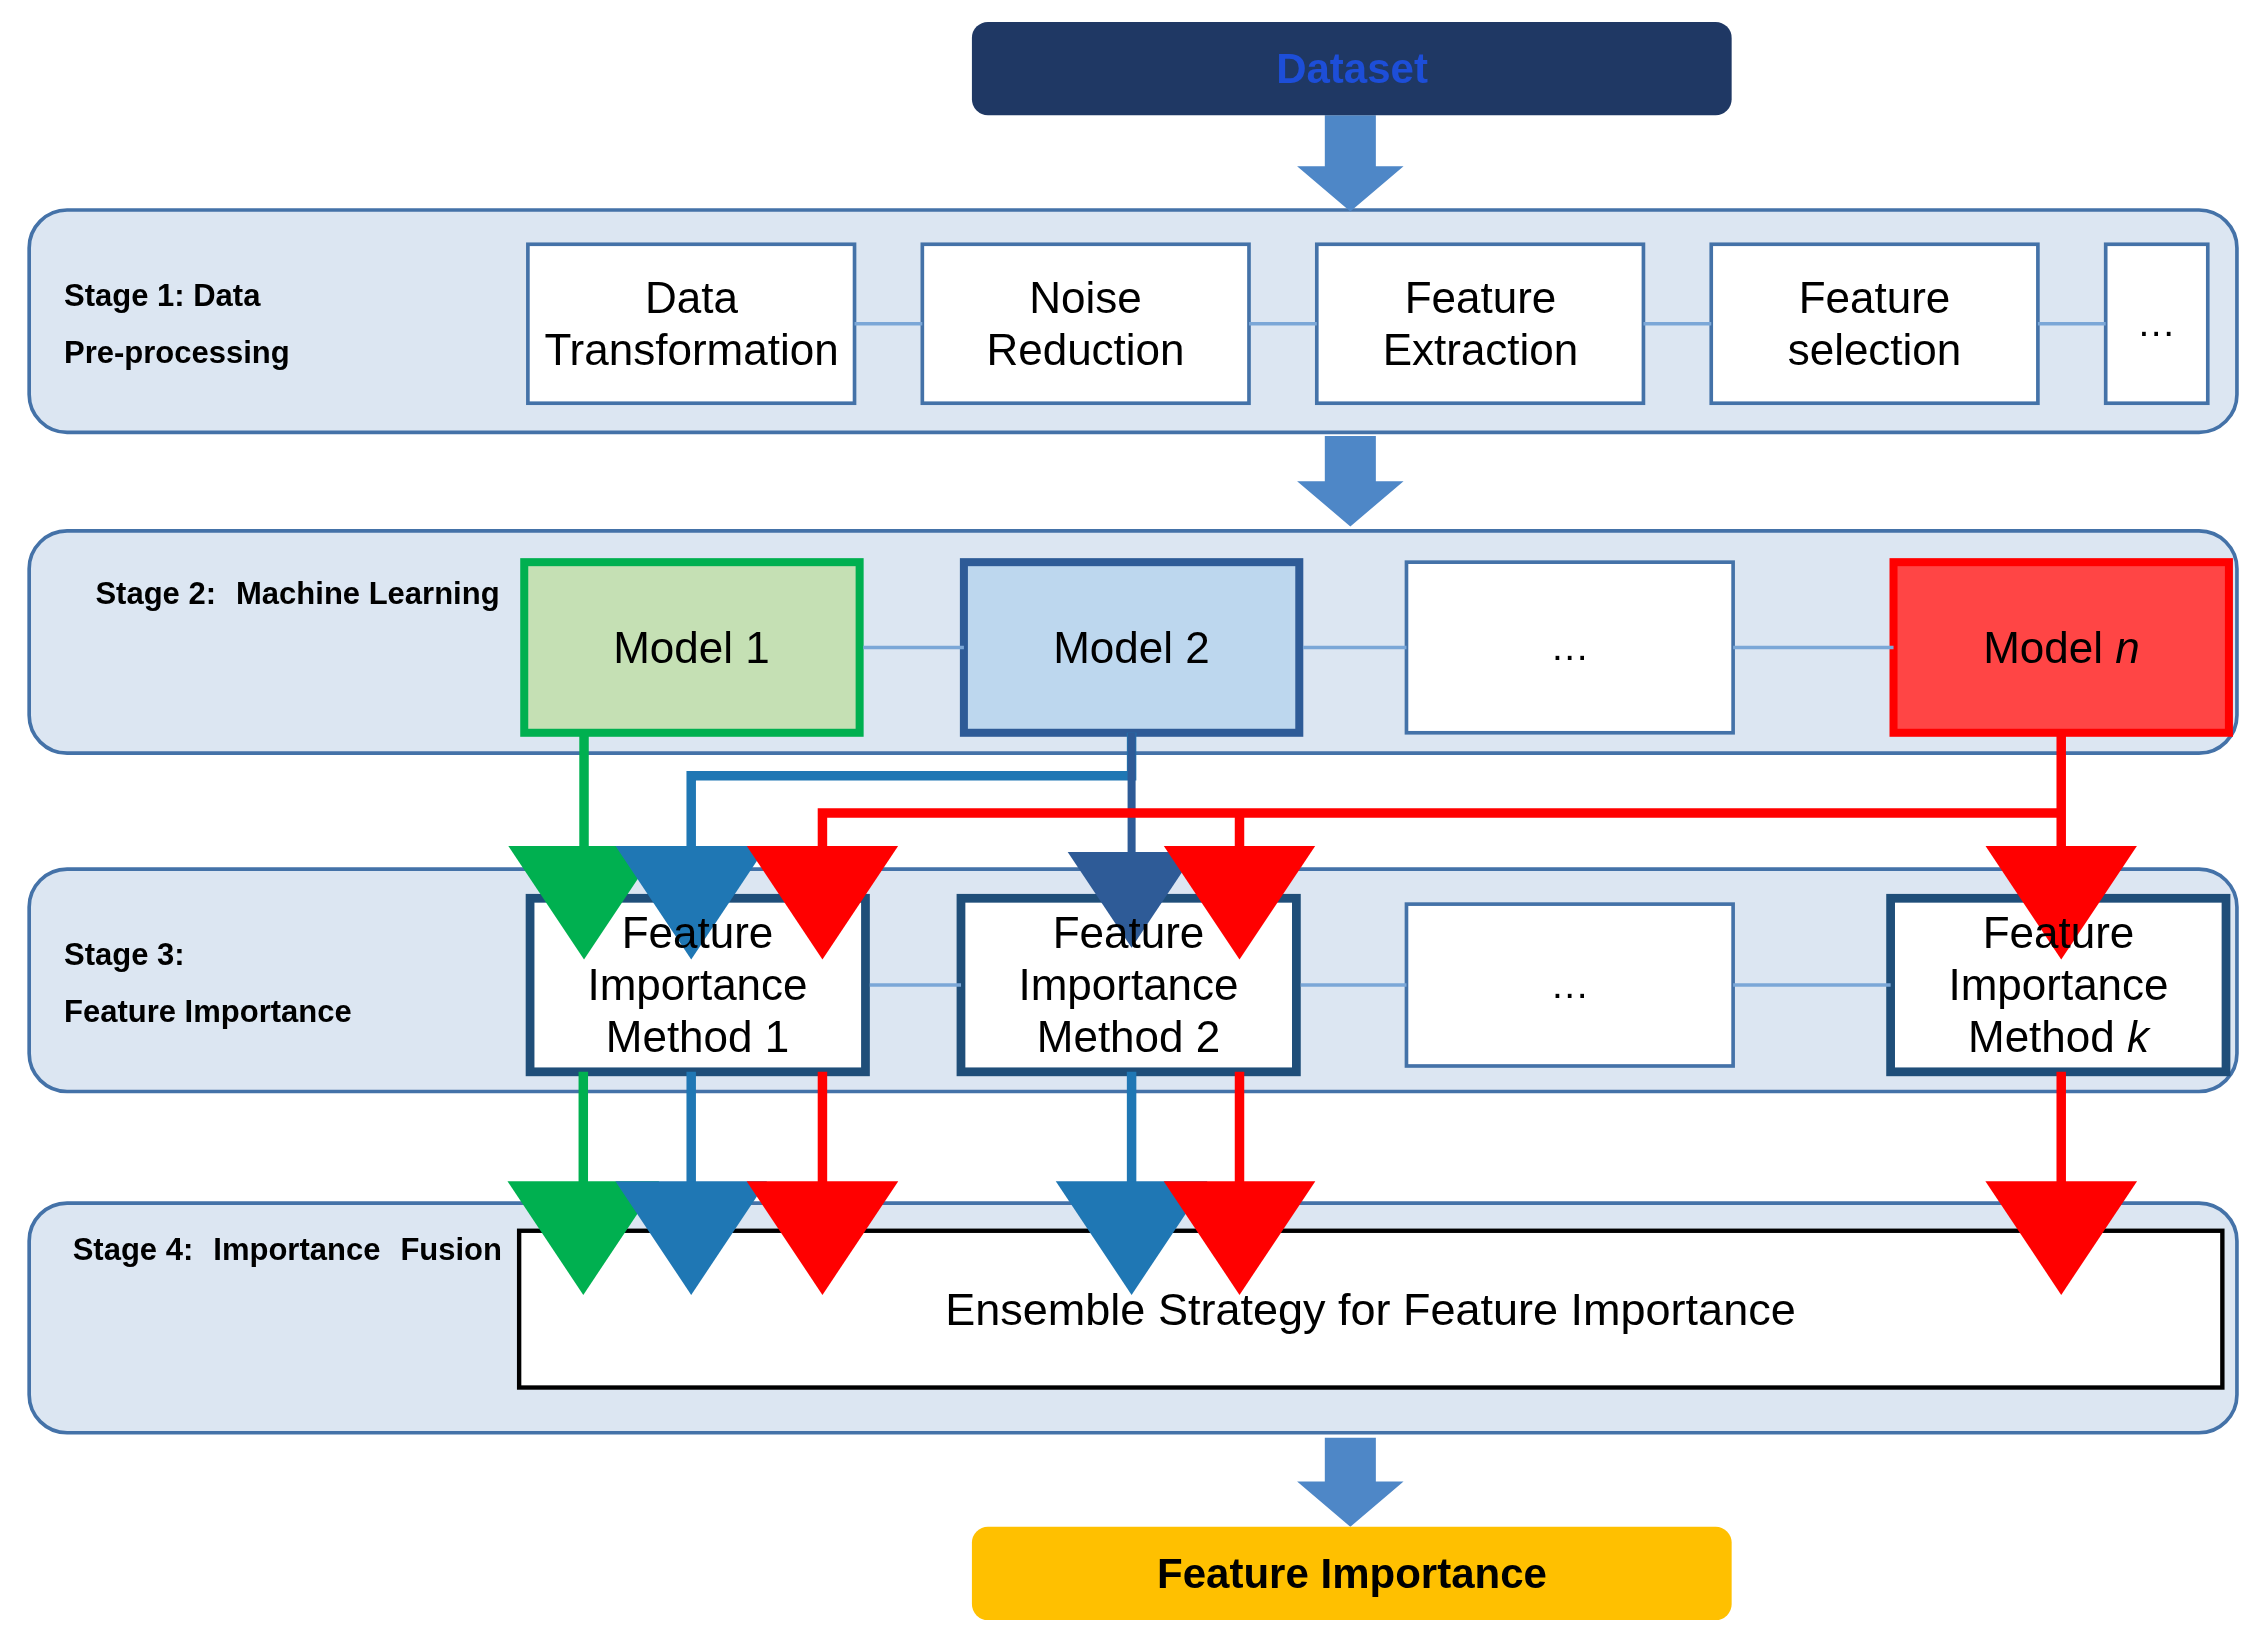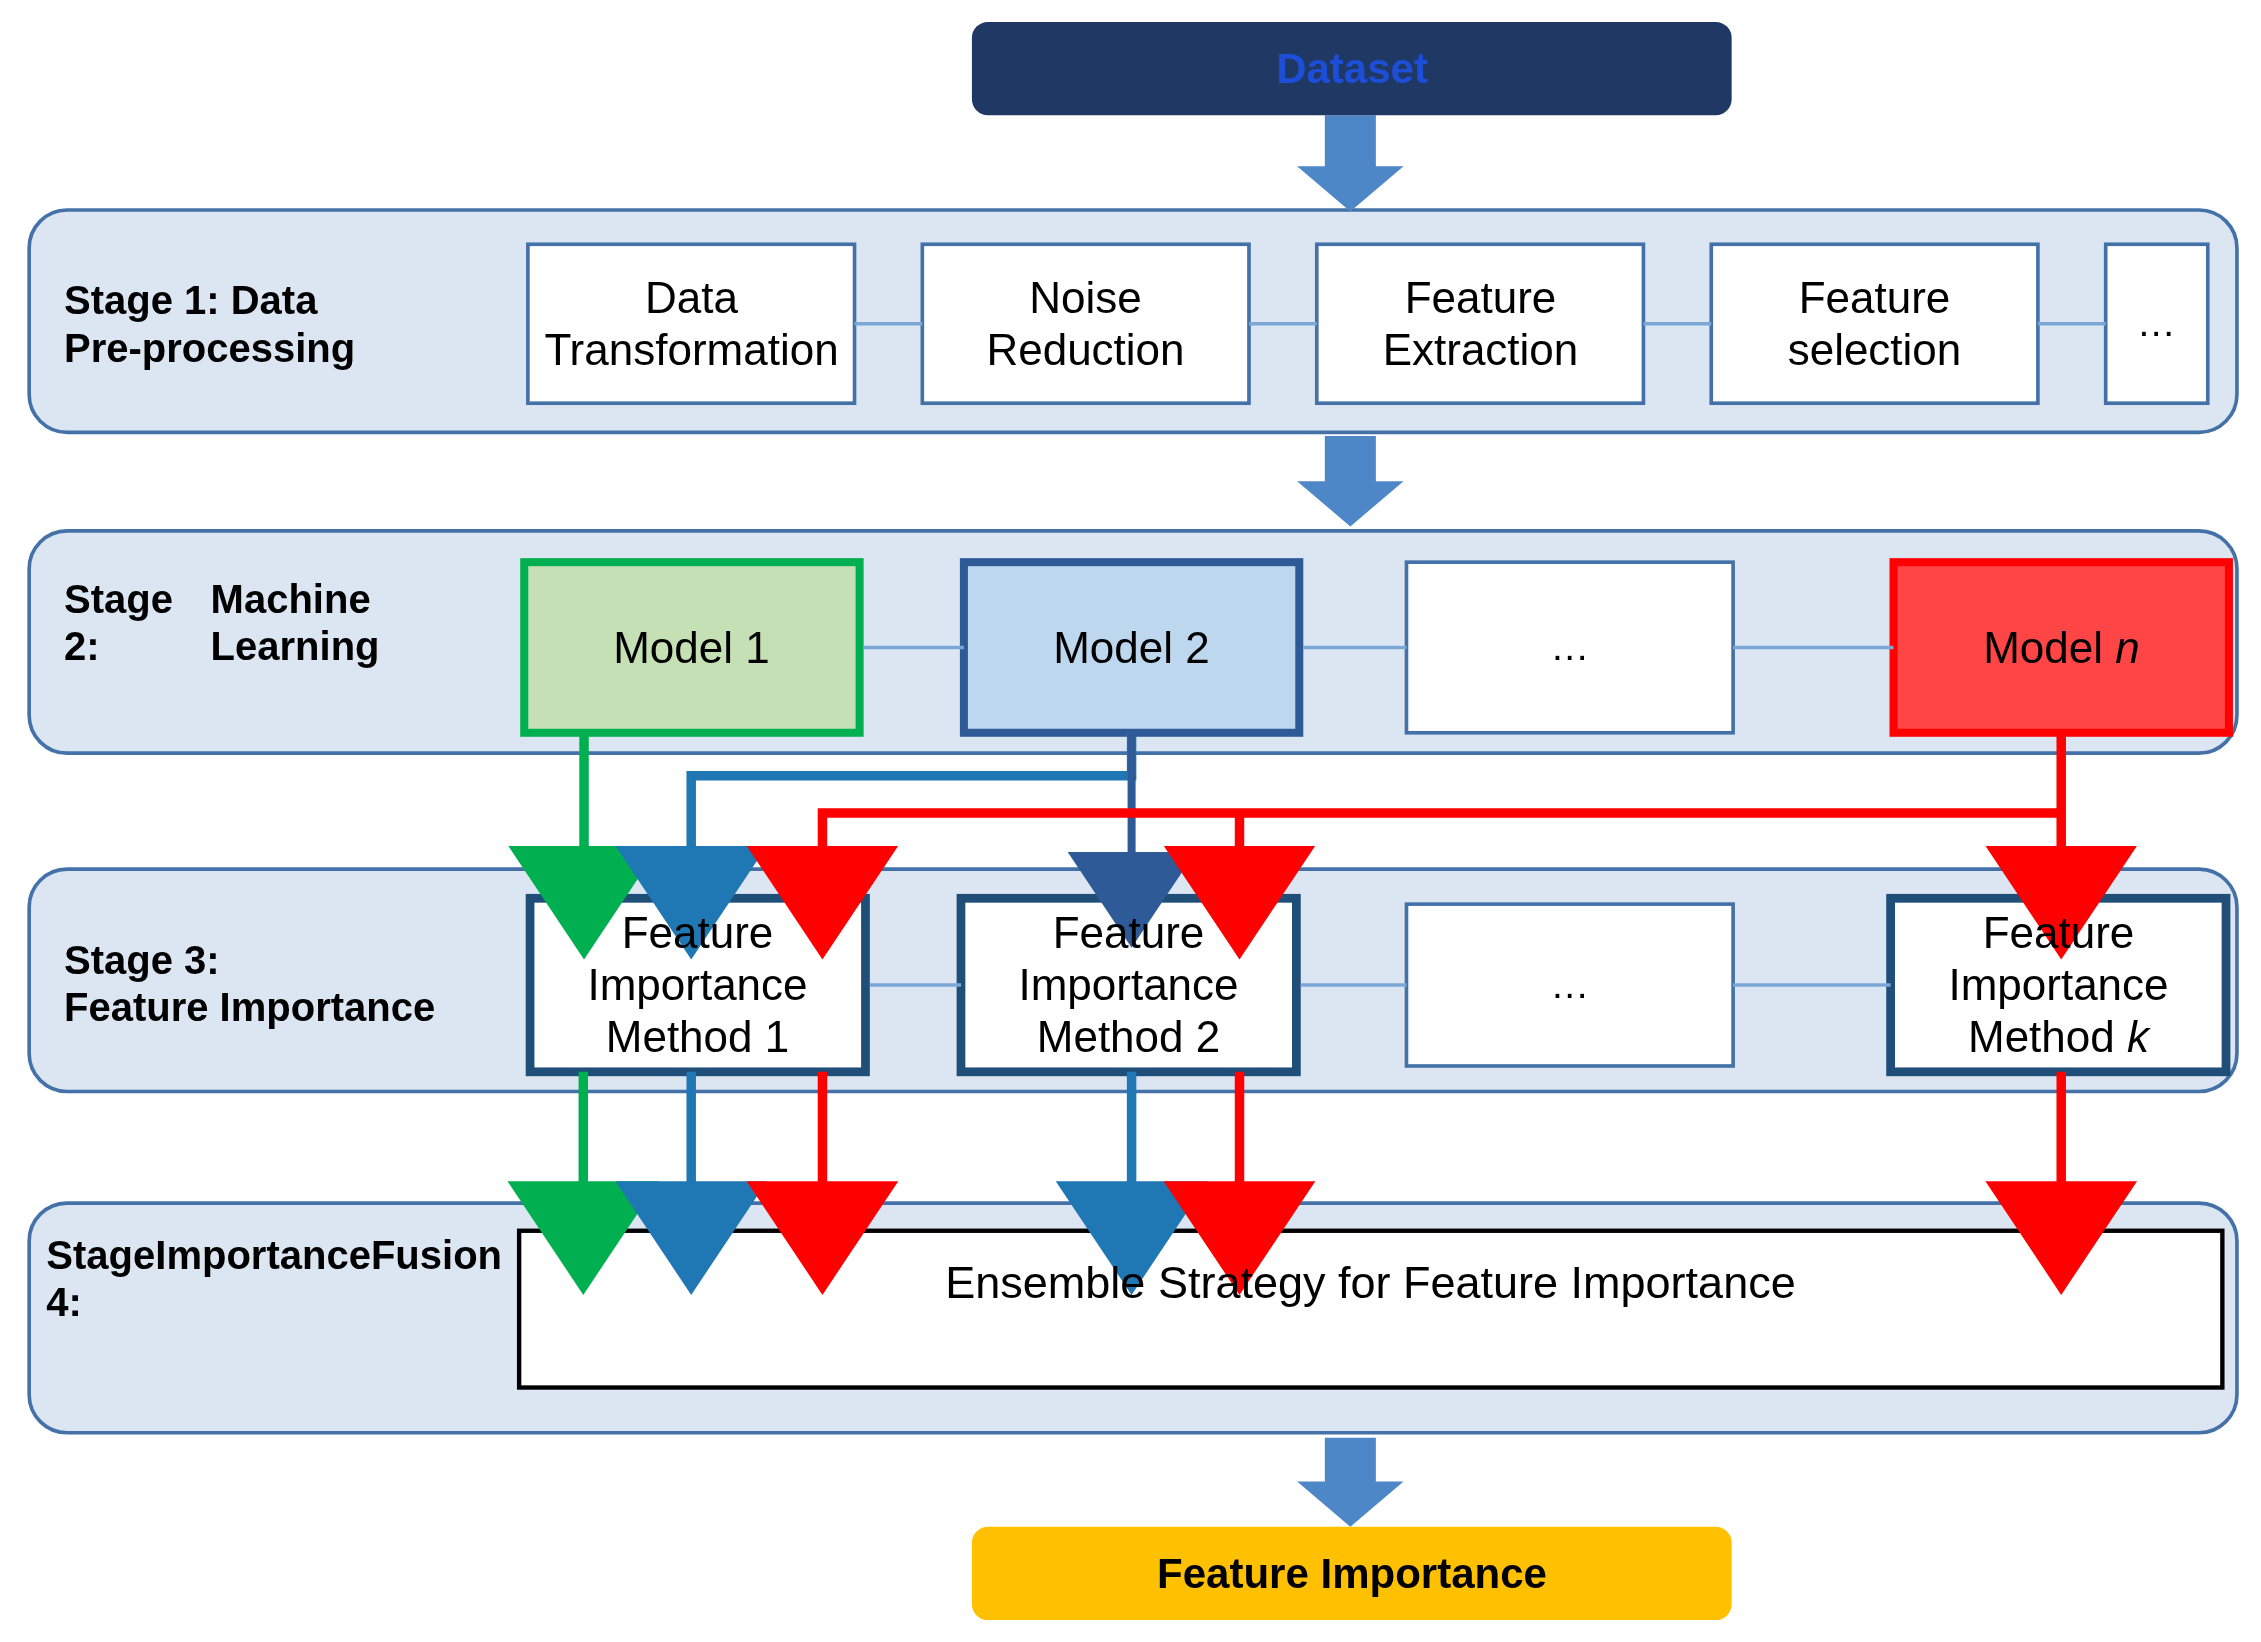--- a/index.html
+++ b/index.html
@@ -2,21 +2,21 @@
 <html style="font-size:11.7px"><head>
 <meta charset="utf-8">
 <style>
   html,body{margin:0;padding:0;background:#ffffff;}
   body{font-family:"Liberation Sans",sans-serif;}
   #root{position:relative;width:2261px;height:1642px;background:#ffffff;overflow:hidden;}
   svg.layer{position:absolute;left:0;top:0;width:2261px;height:1642px;}
   .lbl{position:absolute;font-family:"Liberation Sans",sans-serif;color:#000000;
        display:flex;align-items:center;justify-content:center;text-align:center;
        line-height:1.18;pointer-events:none;}
-  .stage-title{font-weight:bold;font-size:40px;justify-content:flex-start;text-align:left;}
+  .stage-title{font-weight:bold;font-size:31px;justify-content:flex-start;text-align:left;gap:20px;}
   .boxtxt{font-size:44px;}
   .bigtxt{font-size:45px;}
   .hdrtxt{font-weight:bold;font-size:42px;color:#1d4ed8;}
   .amber-txt{font-weight:bold;font-size:42px;color:#000000;}
   .dots{font-size:39px;letter-spacing:1.5px;}
   i{font-style:italic;}
 </style>
 </head>
 <body>
 
@@ -182,18 +182,18 @@
     <span>Importance</span>
     <span>Method <i>k</i></span>
   </div>
 
   <div class="lbl stage-title" style="left:64px;top:1232px;width:438px;height:168px;align-items:flex-start;justify-content:flex-end;">
     <span>Stage 4:</span>
     <span>Importance</span>
     <span>Fusion</span>
   </div>
 
-  <div class="lbl bigtxt" style="left:519px;top:1204px;width:1703px;height:157px;">Ensemble Strategy for Feature Importance</div>
+  <div class="lbl bigtxt" style="left:519px;top:1231px;width:1703px;height:157px;">Ensemble Strategy for Feature Importance</div>
 
   <div class="lbl amber-txt" style="left:972px;top:1527px;width:760px;height:93px;">Feature Importance</div>
 
 </div>
 
 
 </body></html>

